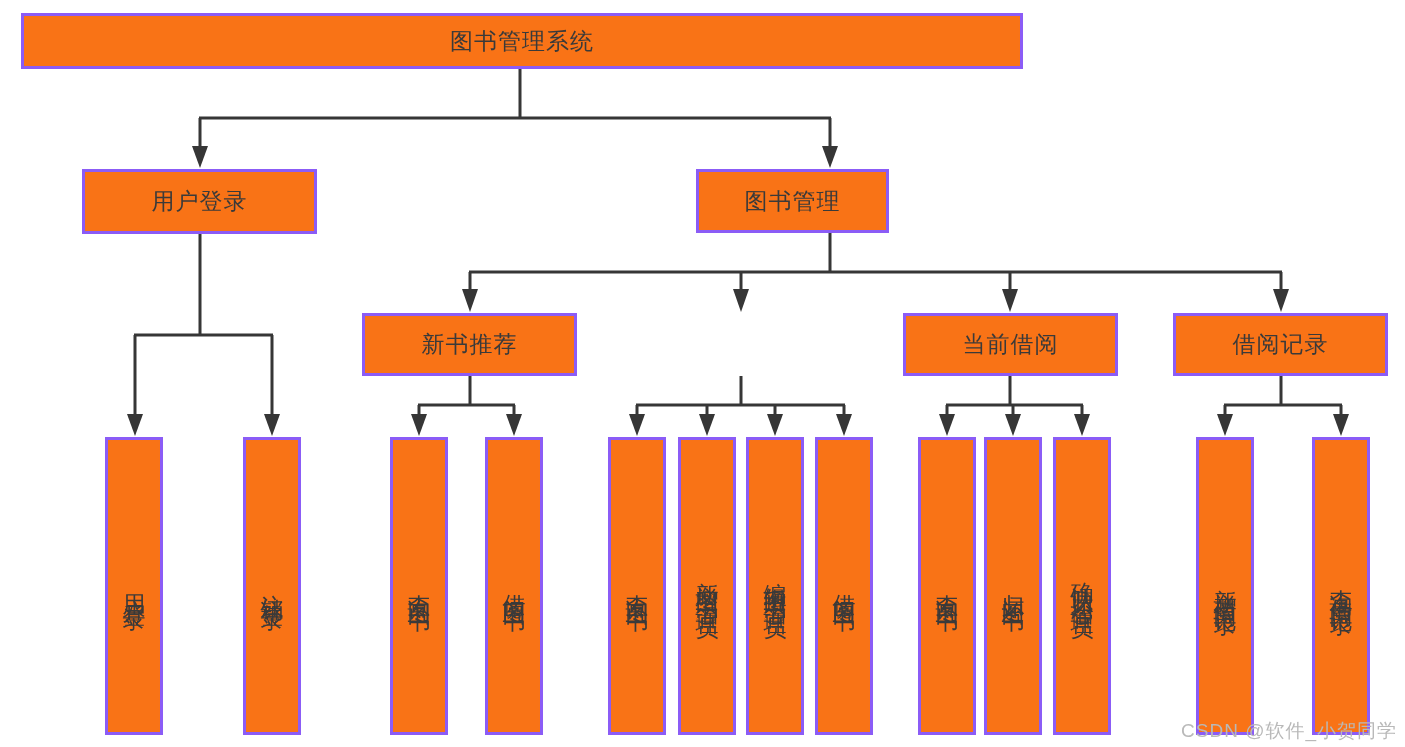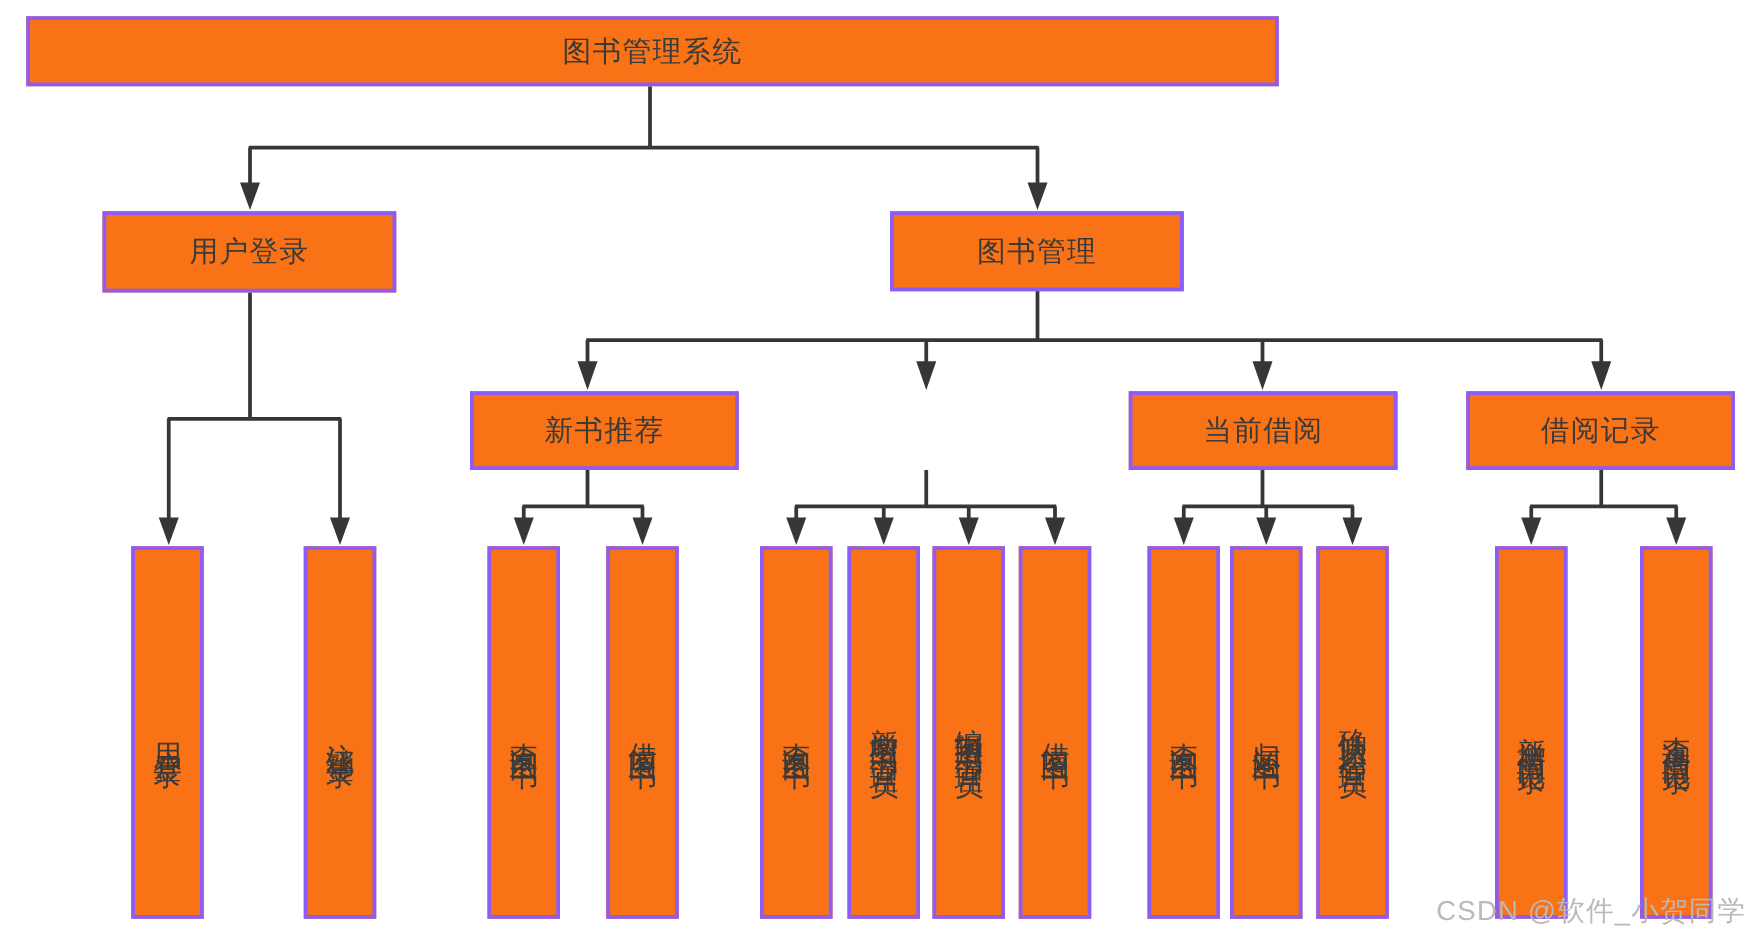--- a/index.html
+++ b/index.html
@@ -27,21 +27,21 @@
     text-orientation:mixed;
     letter-spacing:5px;
     font-size:23px;
     line-height:1;
     border-width:3px;
   }
   .root-box{font-size:23px;}
   .watermark{
     position:absolute;
     right:8px;bottom:3px;
-    font-size:22px;
+    font-size:19px;
     color:#b9b9b9;
     letter-spacing:1px;
     white-space:nowrap;
     z-index:5;
   }
 </style>
 </head>
 <body>
 
 <div id="canvas">
@@ -92,23 +92,23 @@
     <g stroke="#363636" stroke-width="3" fill="#363636">
       <path d="M1281,376 V405 M1224,405 H1342 M1225,405 V416 M1341,405 V416" fill="none"></path>
       <polygon points="1217,414 1233,414 1225,436" stroke="none"></polygon>
       <polygon points="1333,414 1349,414 1341,436" stroke="none"></polygon>
     </g>
   </svg>
 
   <div class="box root-box" style="left:21px;top:13px;width:1002px;height:56px;">图书管理系统</div>
 
   <div class="box" style="left:82px;top:169px;width:235px;height:65px;">用户登录</div>
-  <div class="box" style="left:712px;top:169px;width:235px;height:64px;">图书管理</div>
+  <div class="box" style="left:696px;top:169px;width:193px;height:64px;">图书管理</div>
 
-  <div class="box" style="left:362px;top:313px;width:215px;height:63px;margin-left:14px;">新书推荐</div>
+  <div class="box" style="left:362px;top:313px;width:215px;height:63px;">新书推荐</div>
   <div class="box" style="left:1173px;top:313px;width:215px;height:63px;">借阅记录</div>
   <div class="box" style="left:903px;top:313px;width:215px;height:63px;">当前借阅</div>
 
   <div class="box vbox" style="left:105px;top:437px;width:58px;height:298px;">用户登录</div>
   <div class="box vbox" style="left:243px;top:437px;width:58px;height:298px;">注销登录</div>
 
   <div class="box vbox" style="left:390px;top:437px;width:58px;height:298px;">查询图书</div>
   <div class="box vbox" style="left:485px;top:437px;width:58px;height:298px;">借阅图书</div>
 
   <div class="box vbox" style="left:608px;top:437px;width:58px;height:298px;">查询图书</div>

